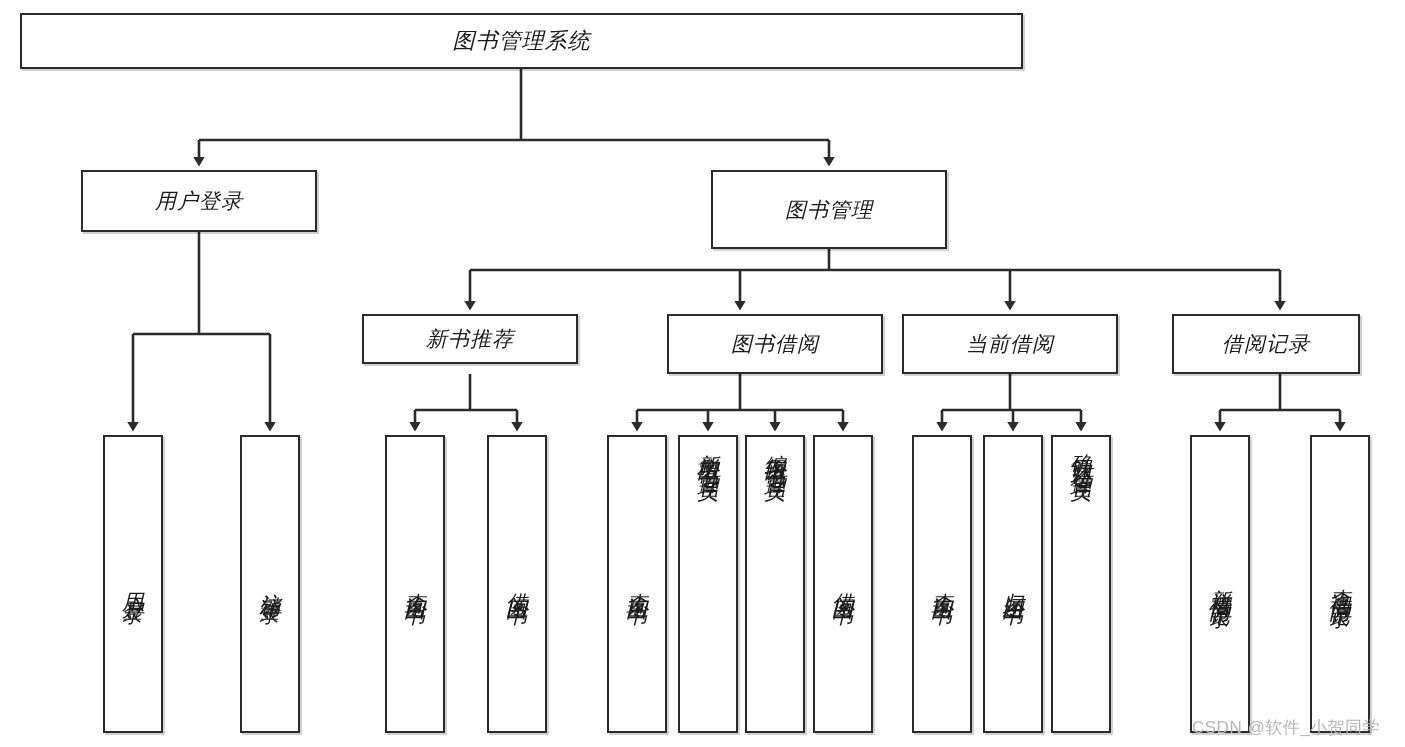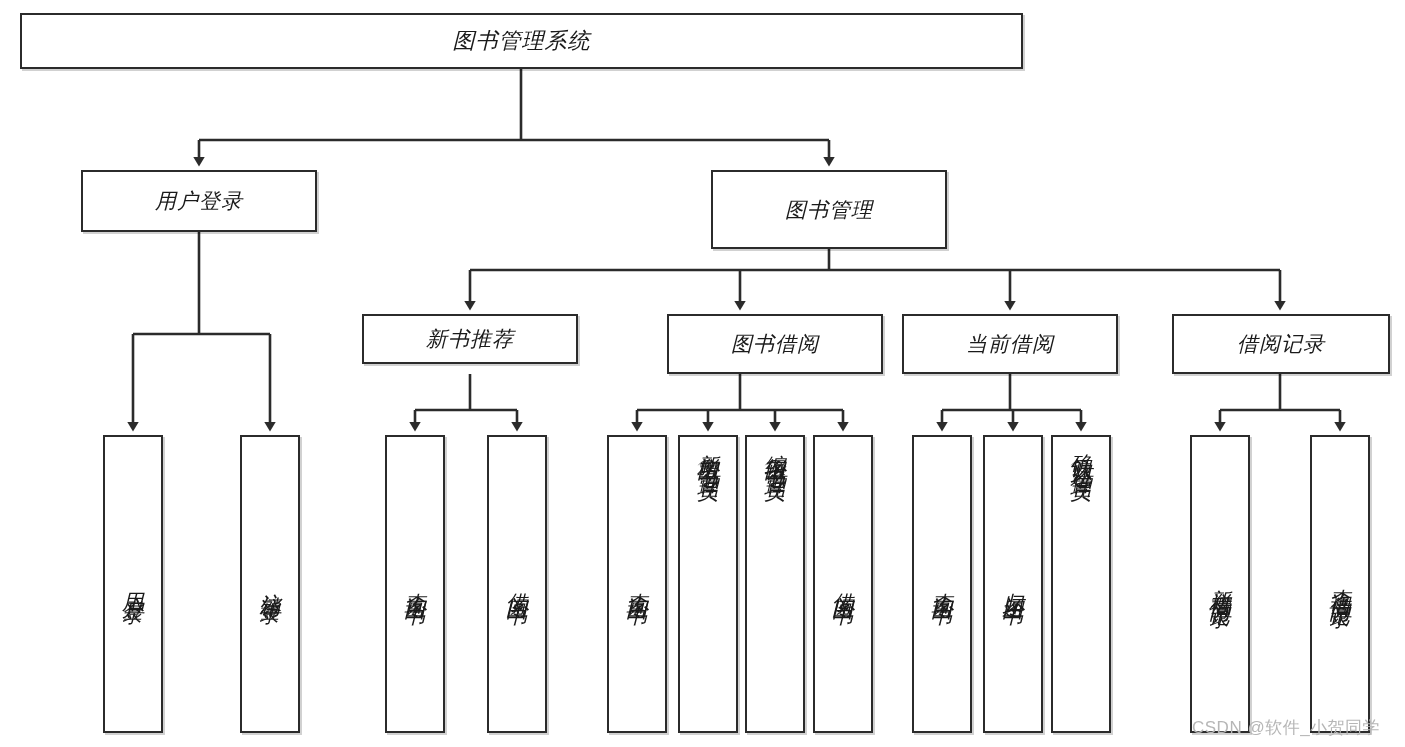--- a/index.html
+++ b/index.html
@@ -135,21 +135,21 @@
 
   <div class="node" id="n-l2-0" style="left: 362px; top: 314px; width: 216px; height: 50px;">
     <span class="lbl">新书推荐</span>
   </div>
   <div class="node" id="n-l2-1" style="left: 667px; top: 314px; width: 216px; height: 60px;">
     <span class="lbl">图书借阅</span>
   </div>
   <div class="node" id="n-l2-2" style="left: 902px; top: 314px; width: 216px; height: 60px;">
     <span class="lbl">当前借阅</span>
   </div>
-  <div class="node" id="n-l2-3" style="left: 1172px; top: 314px; width: 218px; height: 60px;">
+  <div class="node" id="n-l2-3" style="left: 1172px; top: 314px; width: 188px; height: 60px;">
     <span class="lbl">借阅记录</span>
   </div>
 
   <div class="node leaf mid" id="n-lf-0" style="left: 103px; top: 435px; width: 60px; height: 298px;">
     <span class="lbl">用户登录</span>
   </div>
   <div class="node leaf mid" id="n-lf-1" style="left: 240px; top: 435px; width: 60px; height: 298px;">
     <span class="lbl">注销登录</span>
   </div>
   <div class="node leaf mid" id="n-lf-2" style="left: 385px; top: 435px; width: 60px; height: 298px;">

